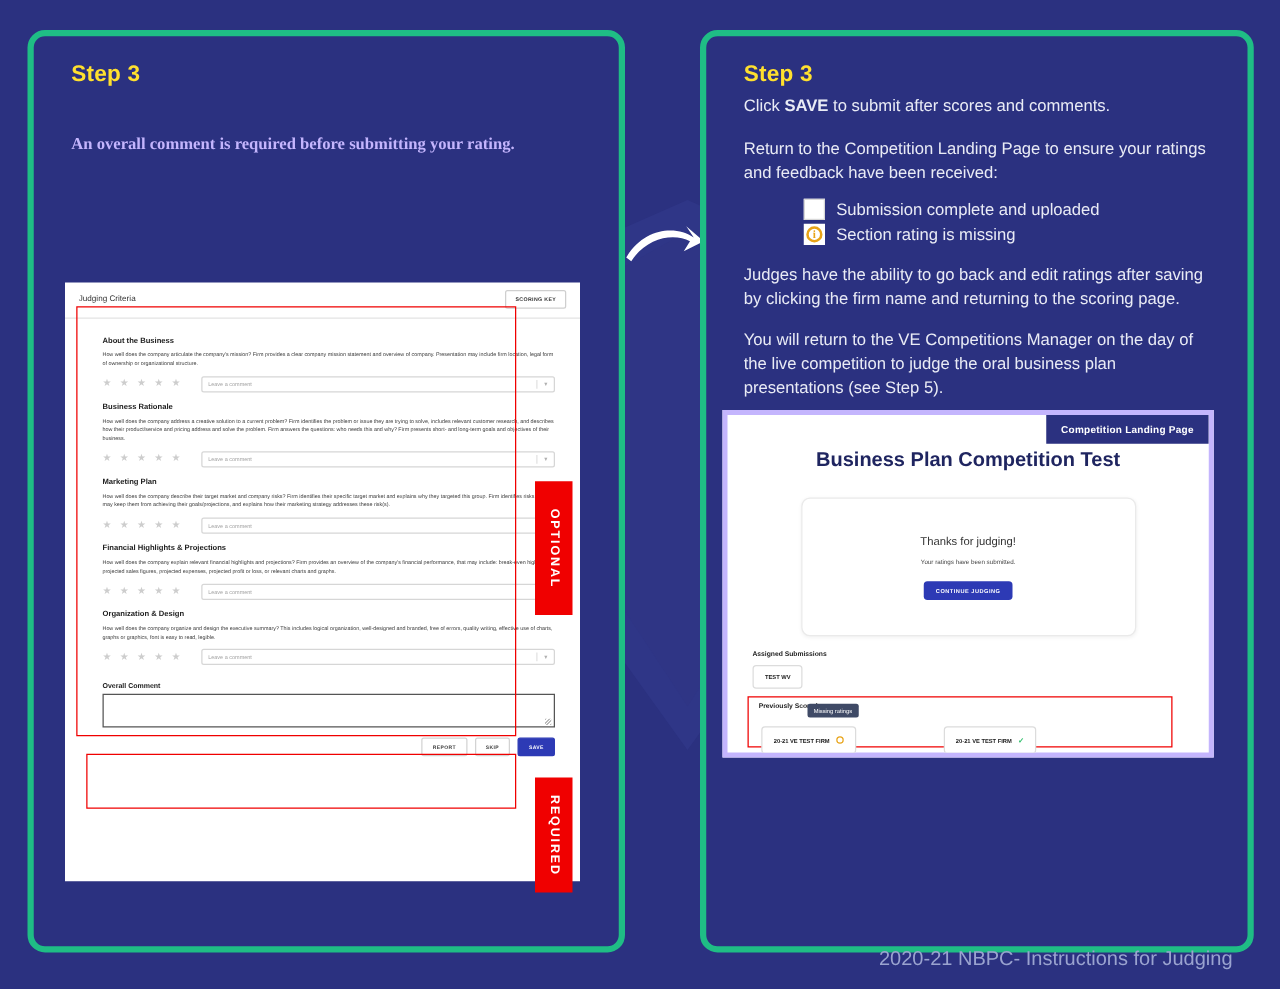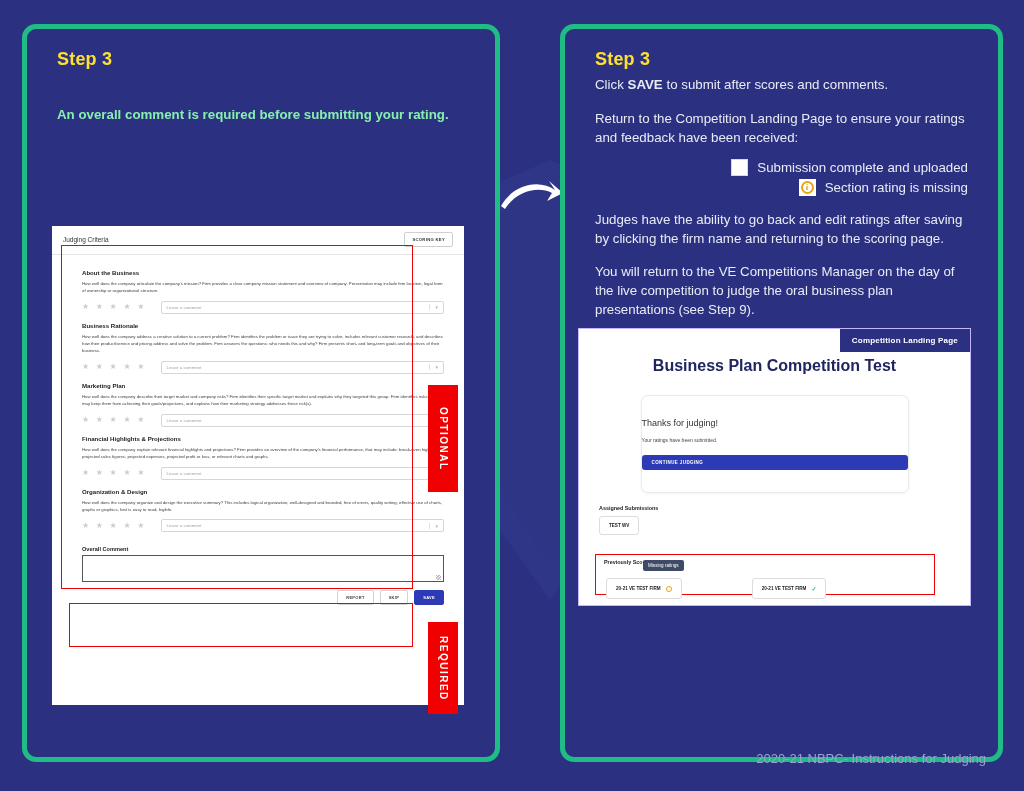--- a/index.html
+++ b/index.html
@@ -36,31 +36,31 @@
   #panel-left  { left: 22px;  top: 24px; width: 478px; height: 738px; }
   #panel-right { left: 560px; top: 24px; width: 443px; height: 738px; }
 
   .step-title {
     color: #ffe02e; font-size: 18px; font-weight: bold;
     letter-spacing: .2px;
   }
   .body-text {
     color: #e9ebf5; font-size: 13.3px; line-height: 1.42;
   }
-  .body-text.bold { font-weight: bold; color: #86efac; }
+  .body-text.bold { font-weight: bold; color: #c4b5fd; font-family: Liberation Serif, serif; }
   .pad { padding: 0 30px; }
 
   .gap-sm { height: 11px; }
   .gap-md { height: 15px; }
 
   
   .arrow { position: absolute; left: 497px; top: 176px; width: 70px; height: 40px; }
 
   
-  .legend-row { display: flex; align-items: center; gap: 9px; margin-left: 48px; justify-content: flex-end; }
+  .legend-row { display: flex; align-items: center; gap: 9px; margin-left: 48px; }
   .legend-row + .legend-row { margin-top: 3px; }
   .legend-box {
     width: 17px; height: 17px; background: #ffffff; border: 1px solid #d8d8d8;
     flex: 0 0 auto;
   }
   .legend-icon {
     width: 17px; height: 17px; background: #ffffff; flex: 0 0 auto;
     display: flex; align-items: center; justify-content: center;
   }
   .legend-icon .ring {
@@ -137,36 +137,36 @@
     font-size: 10px; font-weight: bold; letter-spacing: 1.5px;
     display: flex; align-items: center; justify-content: center;
   }
   #flag-optional { left: 428px; top: 385px; height: 107px; }
   #flag-required { left: 428px; top: 622px; height: 92px; }
 
   
   #landing-shot {
     position: absolute; left: 578px; top: 328px;
     width: 393px; height: 278px; background: #ffffff;
-    overflow: hidden; border: 1px solid #c4b5fd;
+    overflow: hidden; border: 4px solid #c4b5fd;
   }
   .lp-tag {
     position: absolute; right: 0; top: 0;
     background: #2b3180; color: #fff; font-weight: bold;
     font-size: 8px; padding: 7px 12px; letter-spacing: .2px;
   }
   .lp-title {
     text-align: center; margin-top: 28px;
     font-size: 16px; font-weight: bold; color: #1f2560;
   }
   .lp-card {
-    margin: 20px auto 0 auto; width: 268px; height: 98px;
+    margin: 20px auto 0 auto; width: 268px; height: 111px;
     border: 1px solid #eaeaea; border-radius: 7px; background: #fff;
     box-shadow: 0 1px 3px rgba(0,0,0,.05);
-    display: flex; flex-direction: column; justify-content: center;
+    display: flex; flex-direction: column; align-items: center; justify-content: center;
   }
   .lp-thanks { font-size: 9px; color: #333; }
   .lp-sub { font-size: 5px; color: #444; margin-top: 9px; }
   .lp-cta {
     margin-top: 12px; background: #2d3ab5; color: #fff; border-radius: 3px;
     font-size: 4.5px; font-weight: bold; letter-spacing: .4px; padding: 5px 10px;
   }
   .lp-section { margin: 12px 0 0 20px; }
   .lp-sec-label { font-size: 5.4px; font-weight: bold; color: #1c1c1c; }
   .lp-chip {
@@ -184,22 +184,22 @@
     background: #3f4a66; color: #fff; font-size: 4.6px;
     padding: 3px 5px; border-radius: 2px; z-index: 5;
   }
   .dot-warn {
     width: 6px; height: 6px; border-radius: 50%; border: 1px solid #e8a317;
     display: inline-block;
   }
   .check-ok { color: #2fbf6b; font-size: 6px; font-weight: bold; }
 
   .footer {
-    position: absolute; right: 38px; bottom: 25px;
-    color: #9aa3cf; font-size: 13px;
+    position: absolute; right: 38px; bottom: 14px;
+    color: #9aa3cf; font-size: 16px;
   }
 </style>
 </head>
 <body>
 
 <div class="page">
 
   <div class="watermark"></div>
   <div class="watermark2"></div>
 
@@ -328,21 +328,21 @@
       <div class="legend-row">
         <span class="legend-icon">
             <span class="ring">i</span>
           </span>
         <span class="legend-label">Section rating is missing</span>
       </div>
 
       <div class="gap-md"></div>
       <div class="body-text">Judges have the ability to go back and edit ratings after saving by clicking the firm name and returning to the scoring page.</div>
       <div class="gap-md"></div>
-      <div class="body-text">You will return to the VE Competitions Manager on the day of the live competition to judge the oral business plan presentations (see Step 9).</div>
+      <div class="body-text">You will return to the VE Competitions Manager on the day of the live competition to judge the oral business plan presentations (see Step 5).</div>
     </div>
   </div>
 
   <div id="landing-shot">
     <div class="lp-tag">Competition Landing Page</div>
     <div class="lp-title">Business Plan Competition Test</div>
 
     <div class="lp-card">
       <div class="lp-thanks">Thanks for judging!</div>
       <div class="lp-sub">Your ratings have been submitted.</div>

